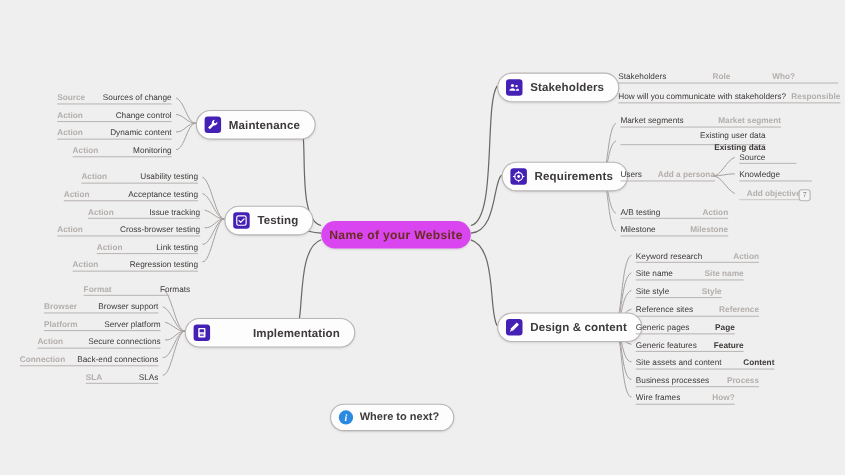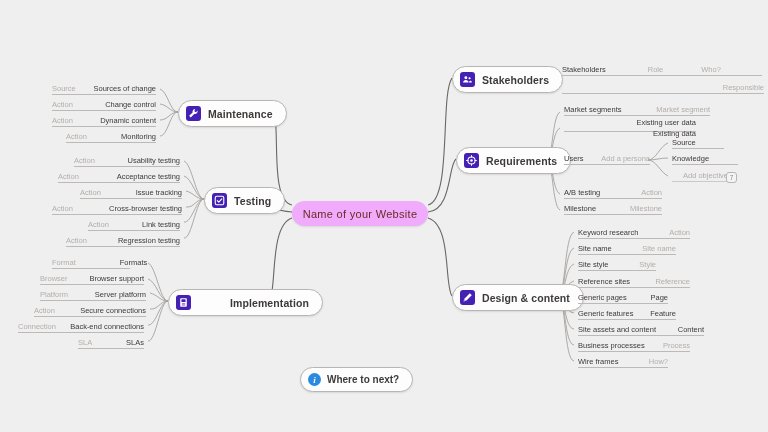--- a/index.html
+++ b/index.html
@@ -8,25 +8,25 @@
     background:#efefef;
     font-family:"Liberation Sans", sans-serif;
     position:relative;
   }
   #canvas{position:absolute;inset:0;width:768px;height:432px;}
   #edges{position:absolute;left:0;top:0;width:768px;height:432px;pointer-events:none;}
 
   
   .central{
     position:absolute;
-    background:#f0abfc;
+    background:#d946ef;
     color:#6b2b24;
     border-radius:20px;
     font-size:11px;
-    font-weight:normal;
+    font-weight:bold;
     letter-spacing:.3px;
     display:flex;align-items:center;justify-content:center;
     box-shadow:0 1px 2px rgba(0,0,0,.10);
     white-space:nowrap;
   }
 
   
   .branch{
     position:absolute;
     background:#fdfdfd;
@@ -82,20 +82,21 @@
   }
   .leaf .lab{
     font-size:7.5px;
     color:#3d3a39;
     line-height:11px;
   }
   .leaf .hint{
     font-size:7.5px;
     color:#b3aeab;
     line-height:11px;
+    font-weight:bold;
   }
   .leaf.right{justify-content:flex-start;}
   .leaf.right .hint{margin-left:auto;}
   .leaf.left{justify-content:flex-start;}
   .leaf.left .lab{margin-left:auto;}
 
   
   .badge{
     position:absolute;
     width:11px;height:11px;
@@ -192,20 +193,21 @@
     <span class="blabel">Stakeholders</span>
   </div>
 
   <div class="leaf right" style="left:562px;top:61px;width:200px;">
     <span class="lab">Stakeholders</span>
     <span class="hint" style="margin-left:42px;">Role</span>
     <span class="hint" style="margin-left:38px;">Who?</span>
   </div>
 
   <div class="leaf right" style="left:562px;top:79px;width:202px;">
+    <span class="lab">How will you communicate with stakeholders?</span>
     <span class="hint">Responsible</span>
   </div>
 
   <div class="branch" style="left:456px;top:147px;">
     <span class="bi">
       <svg width="11" height="11" viewBox="0 0 16 16">
         <circle cx="8" cy="8" r="5.2" fill="none" stroke="#fff" stroke-width="1.5"></circle>
         <circle cx="8" cy="8" r="1.9" fill="#fff"></circle>
         <path d="M8 .8v2.2M8 13v2.2M.8 8h2.2M13 8h2.2" stroke="#fff" stroke-width="1.4" stroke-linecap="round"></path>
       </svg>
@@ -358,21 +360,21 @@
       <svg width="11" height="11" viewBox="0 0 16 16">
         <rect x="3.2" y="1.8" width="9.6" height="12.4" rx="1.2" fill="#fff"></rect>
         <rect x="5" y="3.4" width="6" height="4" rx=".6" fill="#4520b4"></rect>
         <rect x="5.6" y="9.4" width="4.8" height="1" fill="#4520b4"></rect>
         <rect x="5.6" y="11.2" width="4.8" height="1" fill="#4520b4"></rect>
       </svg>
     </span>
     <span class="blabel">Implementation</span>
   </div>
 
-  <div class="leaf left" style="left:52px;top:254px;width:78px;gap:44px;">
+  <div class="leaf left" style="left:76px;top:254px;width:78px;gap:44px;">
     <span class="hint">Format</span>
     <span class="lab">Formats</span>
   </div>
   <div class="leaf left" style="left:40px;top:270px;width:104px;">
     <span class="hint">Browser</span>
     <span class="lab">Browser support</span>
   </div>
   <div class="leaf left" style="left:40px;top:286px;width:106px;">
     <span class="hint">Platform</span>
     <span class="lab">Server platform</span>

